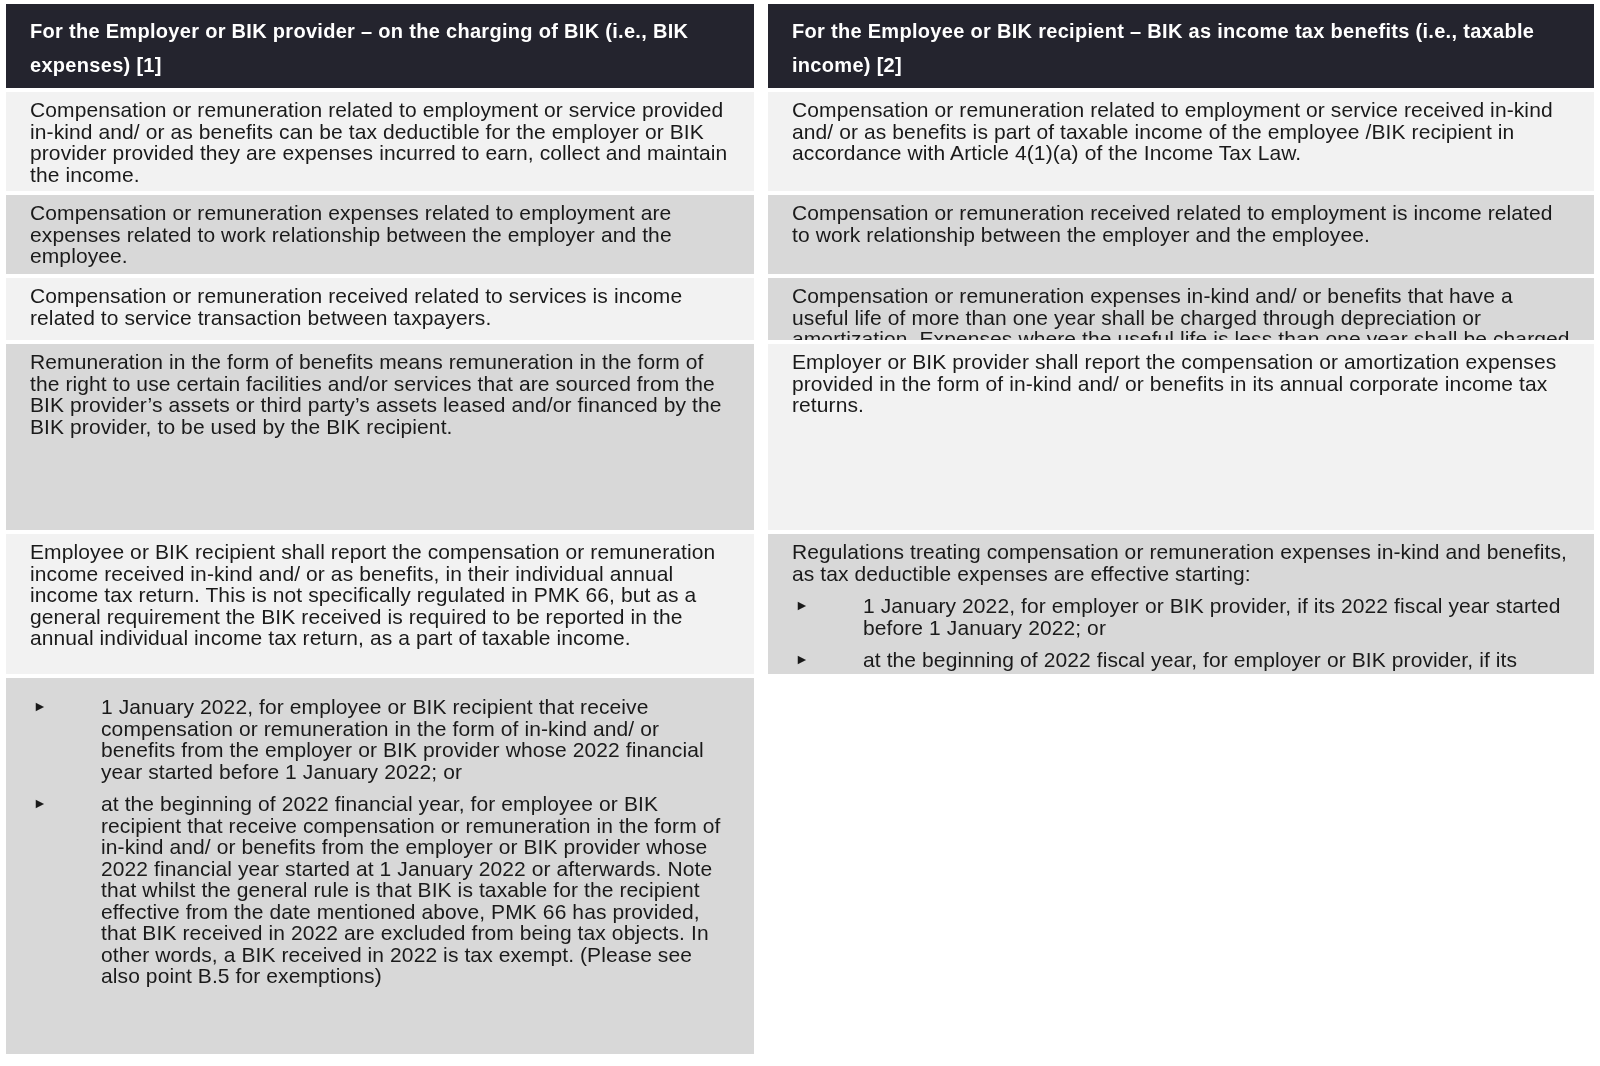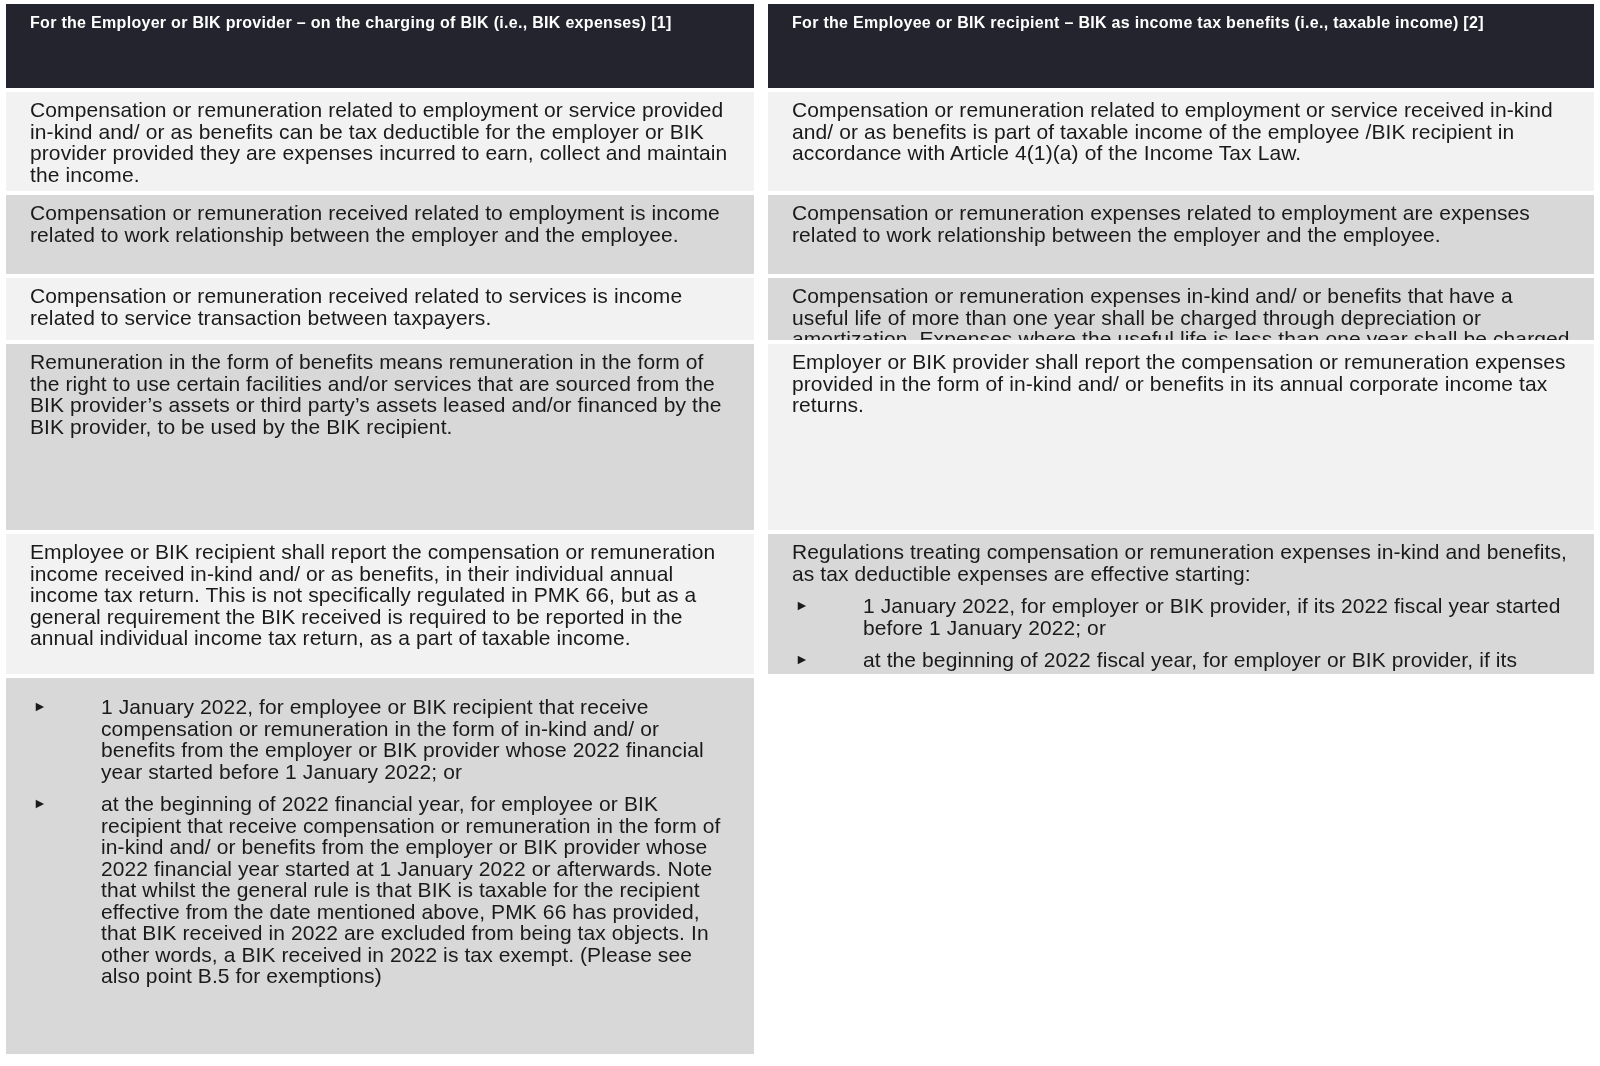--- a/index.html
+++ b/index.html
@@ -28,24 +28,24 @@
     font-size:21px;
     line-height:21.5px;
     letter-spacing:0.1px;
     overflow:hidden;
   }
   .cell.light{background:var(--row-light);}
   .cell.dark{background:var(--row-dark);}
   .cell.header{
     background:var(--header-bg);
     color:var(--header-text);
-    font-size:16px;
+    font-size:20px;
     line-height:34px;
     font-weight:bold;
-    padding-top:2px;
+    padding-top:10px;
     letter-spacing:0.3px;
   }
   .cell.header .b{font-weight:bold;}
   .b{font-weight:normal;}
   .para + .para{margin-top:27px;}
   .bullet{display:flex;margin-top:11px;}
   .bullet .marker{
     flex:none;
     width:64px;
     font-size:14px;
@@ -66,39 +66,39 @@
     </div>
 
   <div class="cell light">
       <div class="para"><span>Compensation or remuneration related to </span><span class="b">employment</span><span> or </span><span class="b">service</span><span> provided in-kind and/ or as benefits can be tax deductible for the employer or BIK provider provided they are expenses incurred to earn, collect and maintain the income.</span></div>
     </div>
   <div class="cell light">
       <div class="para"><span>Compensation or remuneration related to </span><span class="b">employment</span><span> or </span><span class="b">service</span><span> received in-kind and/ or as benefits is part of taxable income of the employee /BIK recipient in accordance with Article 4(1)(a) of the Income Tax Law.</span></div>
     </div>
 
   <div class="cell dark">
-      <div class="para"><span>Compensation or remuneration received related to </span><span class="b">employment</span><span> is income related to work relationship between the employer and the employee.</span></div>
+      <div class="para"><span>Compensation or remuneration expenses related to </span><span class="b">employment</span><span> are expenses related to work relationship between the employer and the employee.</span></div>
     </div>
   <div class="cell dark">
-      <div class="para"><span>Compensation or remuneration expenses related to </span><span class="b">employment</span><span> are expenses related to work relationship between the employer and the employee.</span></div>
+      <div class="para"><span>Compensation or remuneration received related to </span><span class="b">employment</span><span> is income related to work relationship between the employer and the employee.</span></div>
     </div>
 
   <div class="cell light">
       <div class="para"><span>Compensation or remuneration received related to </span><span class="b">services</span><span> is income related to service transaction between taxpayers.</span></div>
     </div>
 
   <div class="cell dark">
       <div class="para"><span>Compensation or remuneration expenses in-kind and/ or benefits that have a useful life of more than one year shall be charged through depreciation or amortization.  Expenses where the useful life is less than one year shall be charged in the year they are incurred.</span></div>
     </div>
   <div class="cell dark">
       <div class="para"><span>Remuneration in the form of benefits means remuneration in the form of the right to use certain facilities and/or services that are sourced from the BIK provider’s assets or third party’s assets leased and/or financed by the BIK provider, to be used by the BIK recipient.</span></div>
     </div>
 
   <div class="cell light">
-      <div class="para"><span>Employer or BIK provider shall report the compensation or remuneration expenses provided in the form of in-kind and/ or benefits in its annual corporate income tax returns.</span></div>
+      <div class="para"><span>Employer or BIK provider shall report the compensation or amortization expenses provided in the form of in-kind and/ or benefits in its annual corporate income tax returns.</span></div>
     </div>
   <div class="cell light">
       <div class="para"><span>Employee or BIK recipient shall report the compensation or remuneration income received in-kind and/ or as benefits, in their individual annual income tax return. This is not specifically regulated in PMK 66, but as a general requirement the BIK received is required to be reported in the annual individual income tax return, as a part of taxable income.</span></div>
     </div>
 
   <div class="cell dark">
       <div class="para"><span>Regulations  treating compensation or remuneration expenses in-kind and benefits, as tax deductible expenses are effective starting:</span></div>
       <div class="bullet">
         <span class="marker">►</span>
         <div class="btext"><span>1 January 2022, for employer or BIK provider, if its 2022 fiscal year started before 1 January 2022; or</span></div>

